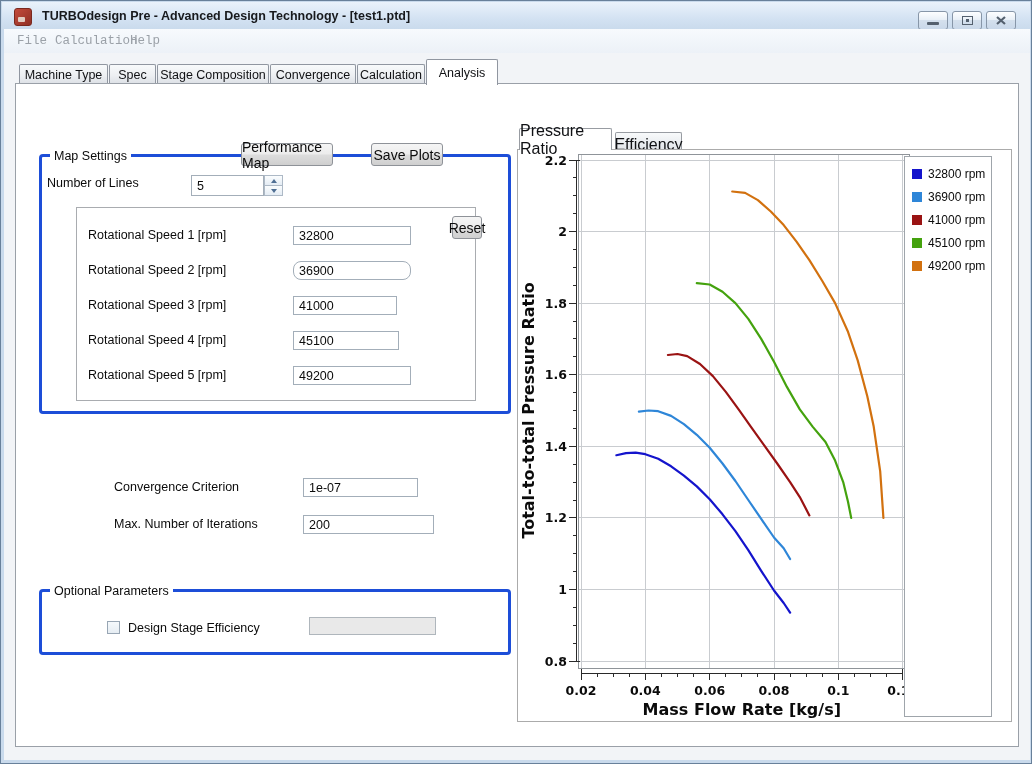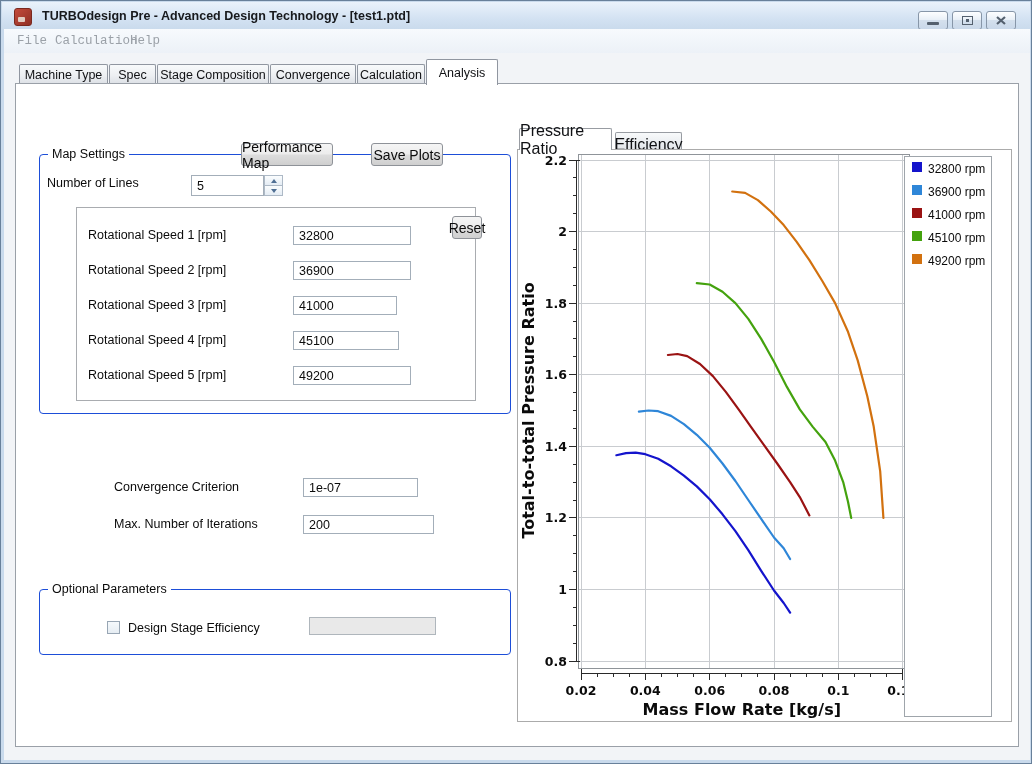--- a/index.html
+++ b/index.html
@@ -28,42 +28,42 @@
   .tab.active{top:58px;height:26px;background:#FFFFFF;z-index:3;font-size:12.5px;}
   .page{position:absolute;left:14px;top:82px;width:1004px;height:664px;background:#FFFFFF;border:1px solid #9AA0A8;box-sizing:border-box;z-index:2;}
   
   .btn{position:absolute;border:1px solid #8E9298;border-radius:3px;box-sizing:border-box;
     background:linear-gradient(#F5F5F5,#ECECEC 48%,#DDDDDD 52%,#CFCFCF);
     font-size:14px;color:#0B0B0B;display:flex;align-items:center;justify-content:center;z-index:4;margin-top:40px;}
   .field{position:absolute;border:1px solid #A3AEB9;box-sizing:border-box;background:#FFF;
     font-family:"Liberation Sans",sans-serif;font-size:12.5px;color:#0B0B0B;padding:0 0 0 5px;z-index:4;outline:none;}
   .field:disabled,.field.disabled{background:#E9E9E9;border-color:#AFB6BC;color:#555;}
   .lbl{position:absolute;font-size:12.5px;color:#0B0B0B;white-space:nowrap;z-index:4;}
-  .group{position:absolute;border:1px solid #1d4ed8;border-radius:4px;box-sizing:border-box;z-index:3;}
+  .group{position:absolute;border:3px solid #1d4ed8;border-radius:4px;box-sizing:border-box;z-index:3;}
   .glabel{position:absolute;top:-8px;left:8px;background:#FFF;padding:0 4px;font-size:12.5px;color:#0B0B0B;white-space:nowrap;}
   .plainbox{position:absolute;border:1px solid #A9ACB0;box-sizing:border-box;z-index:3;}
   
   .spinbtns{position:absolute;left:263px;top:174px;width:19px;height:21px;z-index:4;display:flex;flex-direction:column;}
   .spinb{flex:1;border:1px solid #ADB9C6;background:linear-gradient(#FBFDFE,#E4ECF4);display:flex;align-items:center;justify-content:center;box-sizing:border-box;}
   .spinb+.spinb{border-top:none;}
   .tri-up{width:0;height:0;border-left:3.5px solid transparent;border-right:3.5px solid transparent;border-bottom:4px solid #4F6F94;}
   .tri-dn{width:0;height:0;border-left:3.5px solid transparent;border-right:3.5px solid transparent;border-top:4px solid #4F6F94;}
   
   .cbox{position:absolute;width:13px;height:13px;border:1px solid #98A6B4;box-sizing:border-box;
     background:linear-gradient(#F5F9FC,#E6EDF3);z-index:4;}
   
   .chart-tab{position:absolute;box-sizing:border-box;border:1px solid #989CA2;border-bottom:none;border-radius:2px 2px 0 0;
     background:linear-gradient(#F8FAFB,#E6E9ED 60%,#D8DCE1);font-size:16px;color:#101114;
     display:flex;align-items:center;justify-content:center;z-index:3;}
   .chart-tab.active{background:#FFFFFF;z-index:5;}
   .chart-panel{position:absolute;left:516px;top:148px;width:495px;height:573px;background:#FFF;
     border:1px solid #ABABAB;box-sizing:border-box;z-index:4;}
   .legend{position:absolute;left:386px;top:6px;width:88px;height:561px;border:1px solid #9FA5AB;
     box-sizing:border-box;background:#FFF;padding-top:5px;}
-  .lg-item{display:flex;align-items:flex-start;gap:6px;height:23px;padding-left:7px;}
+  .lg-item{display:flex;align-items:center;gap:6px;height:23px;padding-left:7px;}
   .lg-sw{width:10px;height:10px;flex:0 0 auto;}
   .lg-tx{font-size:12px;color:#0B0B0B;white-space:nowrap;}
 </style>
 </head>
 <body>
 
 <div id="win">
 
   <div class="titlebar">
     <div class="appicon"></div>
@@ -115,21 +115,21 @@
     <div class="spinb">
         <i class="tri-dn"></i>
       </div>
   </div>
   <div class="btn" style="left:451px;top:175px;width:30px;height:23px">Reset</div>
 
   <div class="plainbox" style="left:75px;top:206px;width:400px;height:194px"></div>
   <span class="lbl" style="left:87px;top:227px">Rotational Speed 1 [rpm]</span>
   <input class="field" style="left: 292px; top: 225px; width: 118px; height: 19px;" value="32800">
   <span class="lbl" style="left:87px;top:262px">Rotational Speed 2 [rpm]</span>
-  <input class="field" style="left: 292px; top: 260px; width: 118px; height: 19px;" value="36900">
+  <input class="field" style="left: 292px; top: 260px; width: 118px; height: 19px; border-radius: 8px;" value="36900">
   <span class="lbl" style="left:87px;top:297px">Rotational Speed 3 [rpm]</span>
   <input class="field" style="left: 292px; top: 295px; width: 104px; height: 19px;" value="41000">
   <span class="lbl" style="left:87px;top:332px">Rotational Speed 4 [rpm]</span>
   <input class="field" style="left: 292px; top: 330px; width: 106px; height: 19px;" value="45100">
   <span class="lbl" style="left:87px;top:367px">Rotational Speed 5 [rpm]</span>
   <input class="field" style="left: 292px; top: 365px; width: 118px; height: 19px;" value="49200">
 
   <span class="lbl" style="left:113px;top:479px">Convergence Criterion</span>
   <input class="field" style="left: 302px; top: 477px; width: 115px; height: 19px;" value="1e-07">
   <span class="lbl" style="left:113px;top:516px">Max. Number of Iterations</span>

